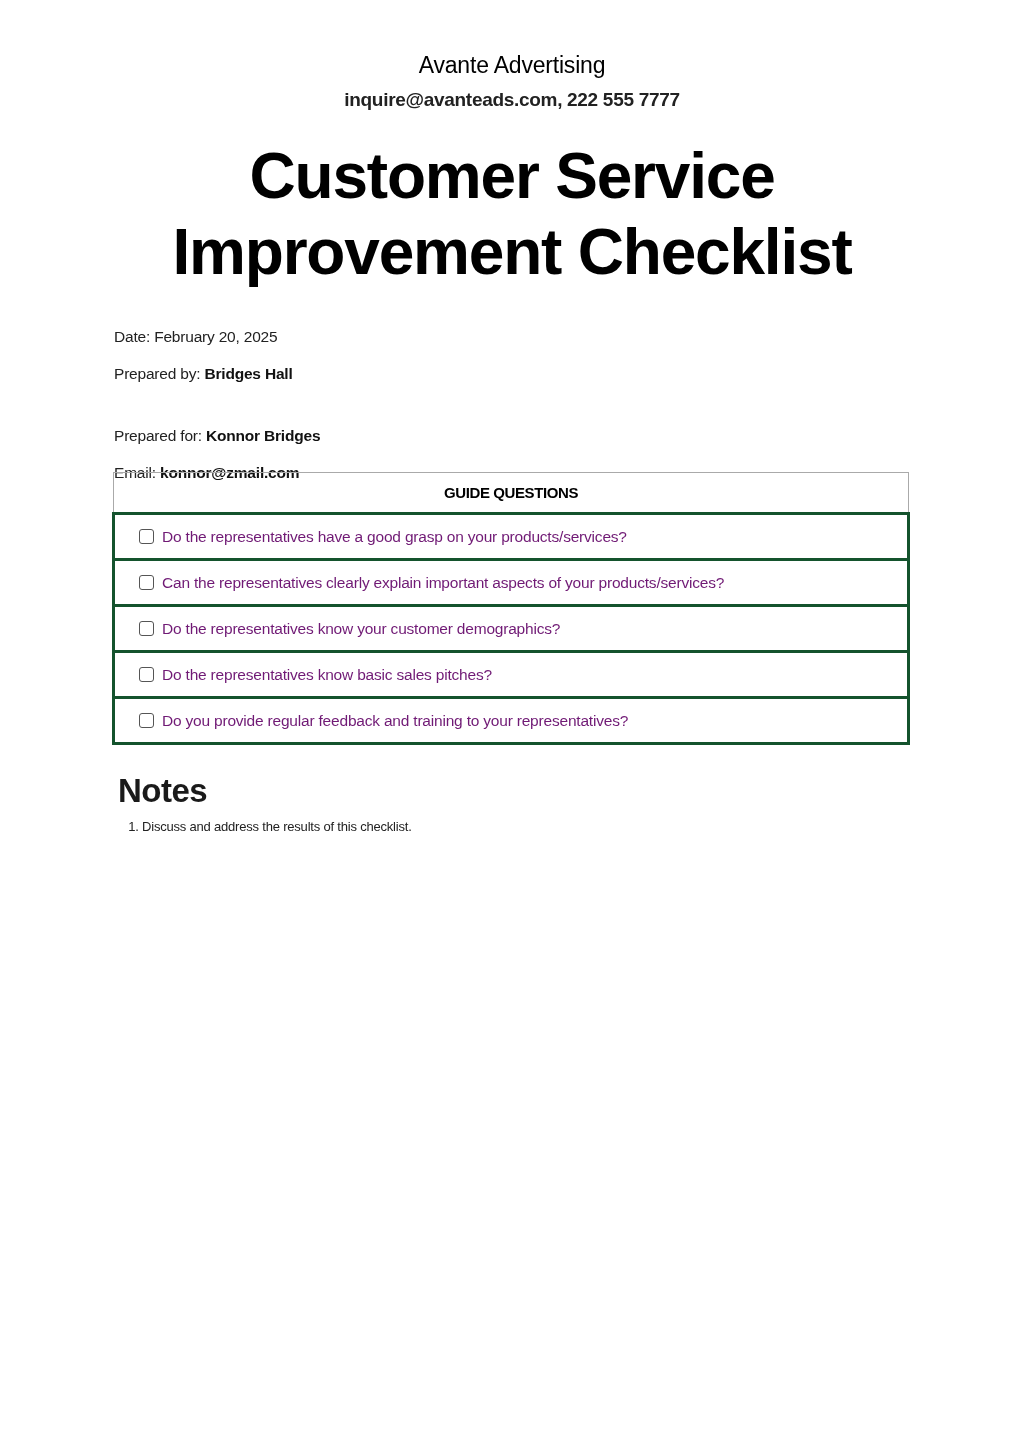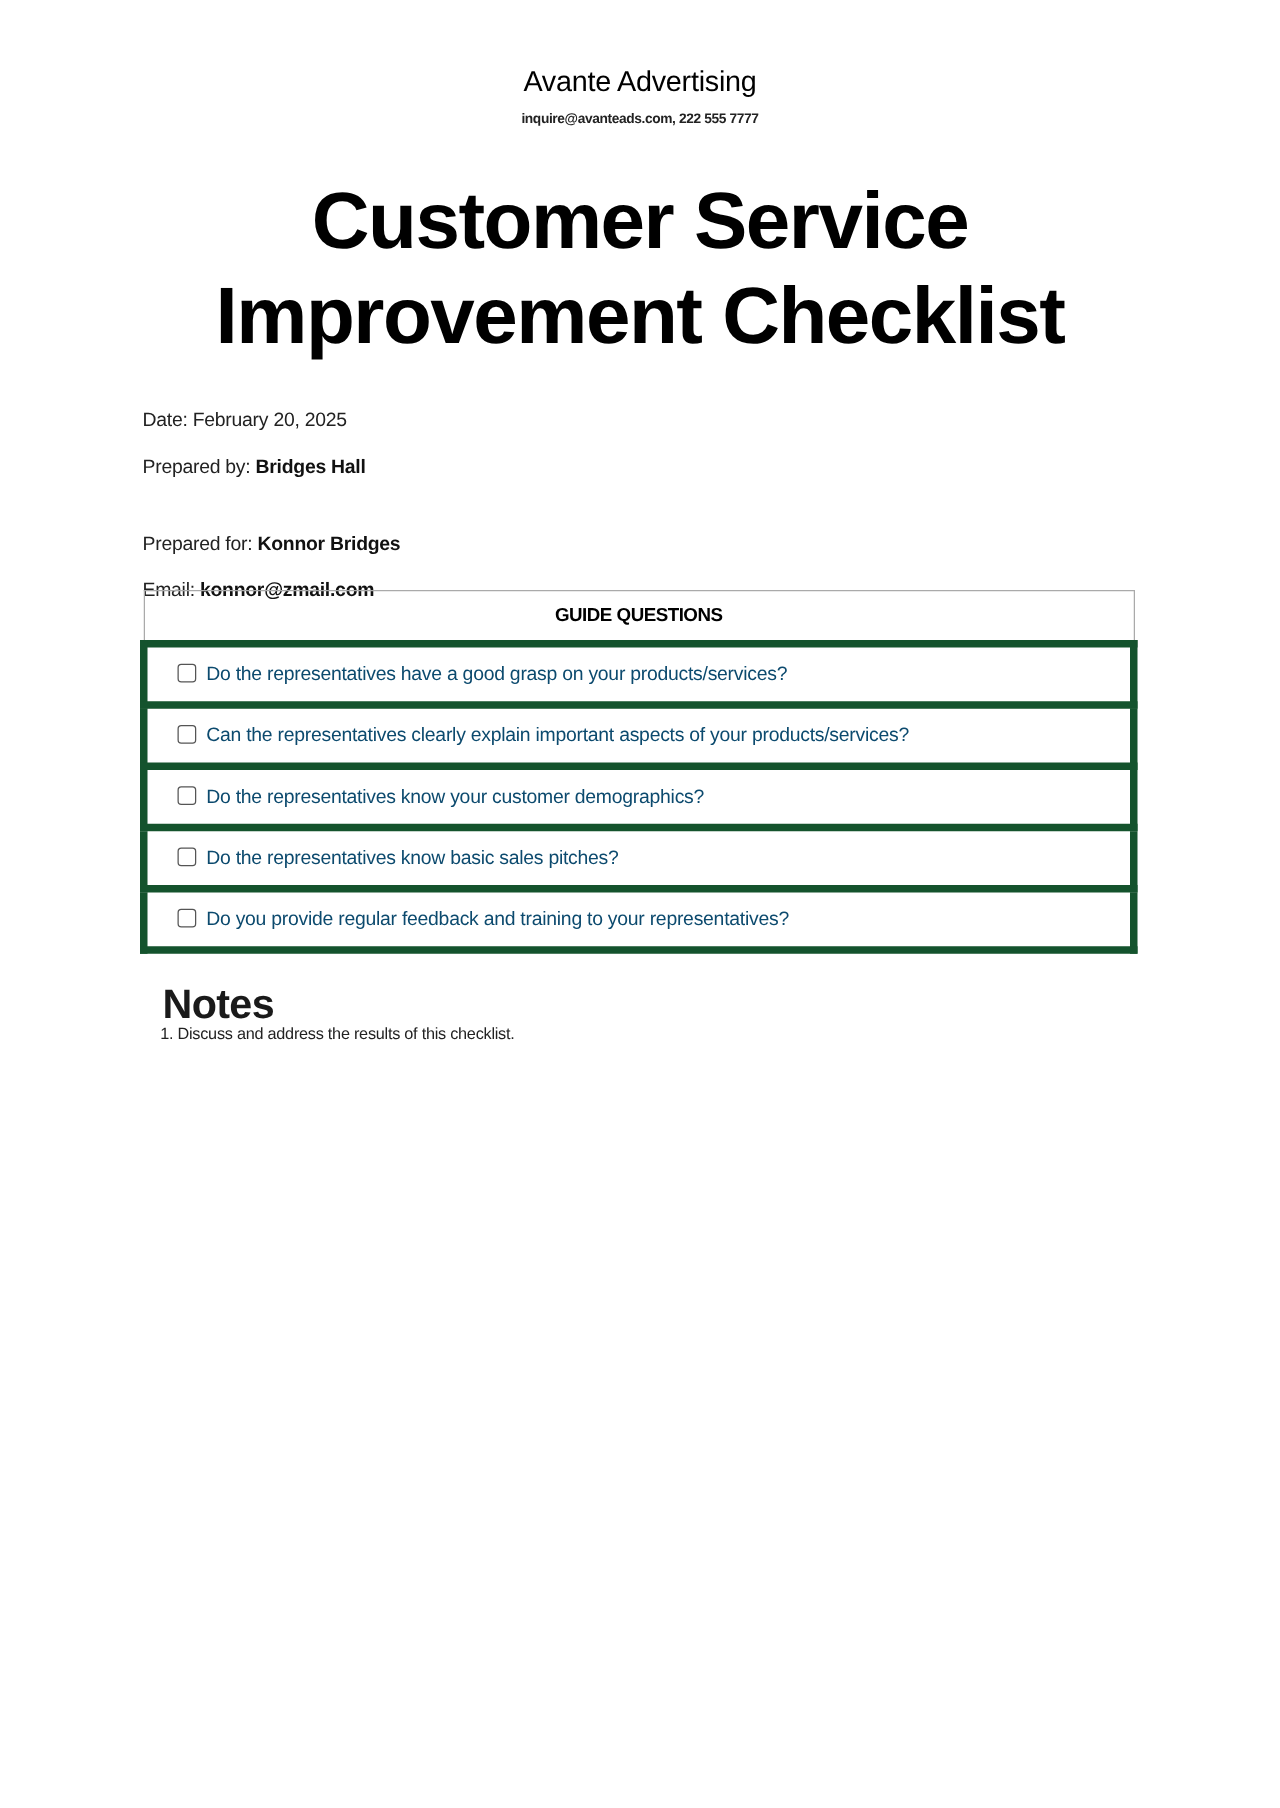--- a/index.html
+++ b/index.html
@@ -7,21 +7,21 @@
       width: 1024px; height: 1446px; position: relative; overflow: hidden;
       font-family: "Liberation Sans", sans-serif; color: #222222;
     }
     .company {
       position: absolute; left: 0; width: 1024px; top: 52px;
       text-align: center; font-size: 23px; font-weight: 400; color: #000000;
       letter-spacing: -0.2px;
     }
     .contact {
       position: absolute; left: 0; width: 1024px; top: 89px;
-      text-align: center; font-size: 11px; font-weight: bold; color: #222222;
+      text-align: center; font-size: 19px; font-weight: bold; color: #222222;
       letter-spacing: -0.3px;
     }
     .title {
       position: absolute; left: 140px; width: 744px; top: 138px;
       text-align: center; font-size: 64px; font-weight: bold; color: #000000;
       line-height: 76px; letter-spacing: -1.2px; margin: 0;
     }
     .meta {
       position: absolute; left: 114px; top: 312px; font-size: 15.5px; line-height: 25px;
       color: #222222; letter-spacing: -0.2px;
@@ -31,29 +31,29 @@
     .meta b { font-weight: bold; color: #111111; }
     table.guide {
       position: absolute; left: 112px; top: 472px; width: 798px;
       border-collapse: collapse; font-size: 15.5px; letter-spacing: -0.2px;
     }
     table.guide th {
       border: 1px solid #aaaaaa; height: 35px; font-weight: bold; font-size: 15px;
       color: #000000; text-align: center; padding: 2px; letter-spacing: -0.4px;
     }
     table.guide td {
-      border: 6px solid #14532d; height: 43px; padding: 0 0 0 24px; color: #0c4a6e;
+      border: 3px solid #14532d; height: 43px; padding: 0 0 0 24px; color: #701a75;
     }
     .cb {
       display: inline-block; width: 13px; height: 13px; border: 1px solid #555555;
       border-radius: 3px; vertical-align: -2px; margin-right: 8px; background: #fff;
     }
     .notes-h {
       position: absolute; left: 114px; top: 768px; font-size: 33px; font-weight: bold;
-      color: #1a1a1a; margin: 16px; letter-spacing: -0.5px;
+      color: #1a1a1a; margin: 4px; letter-spacing: -0.5px;
     }
     ol.notes {
       position: absolute; left: 114px; top: 814px; margin: 0; padding: 0 0 0 28px;
       font-size: 13px; line-height: 25px; color: #222222; letter-spacing: -0.2px;
     }
   </style>
 </head>
 <body>
 
 <div class="company">Avante Advertising</div>

